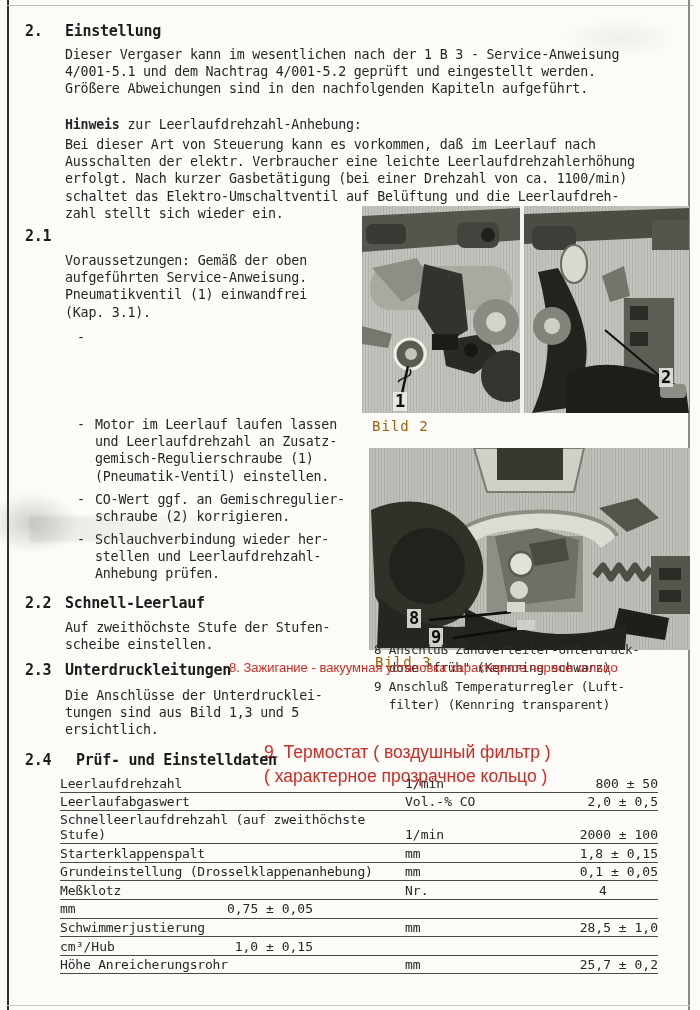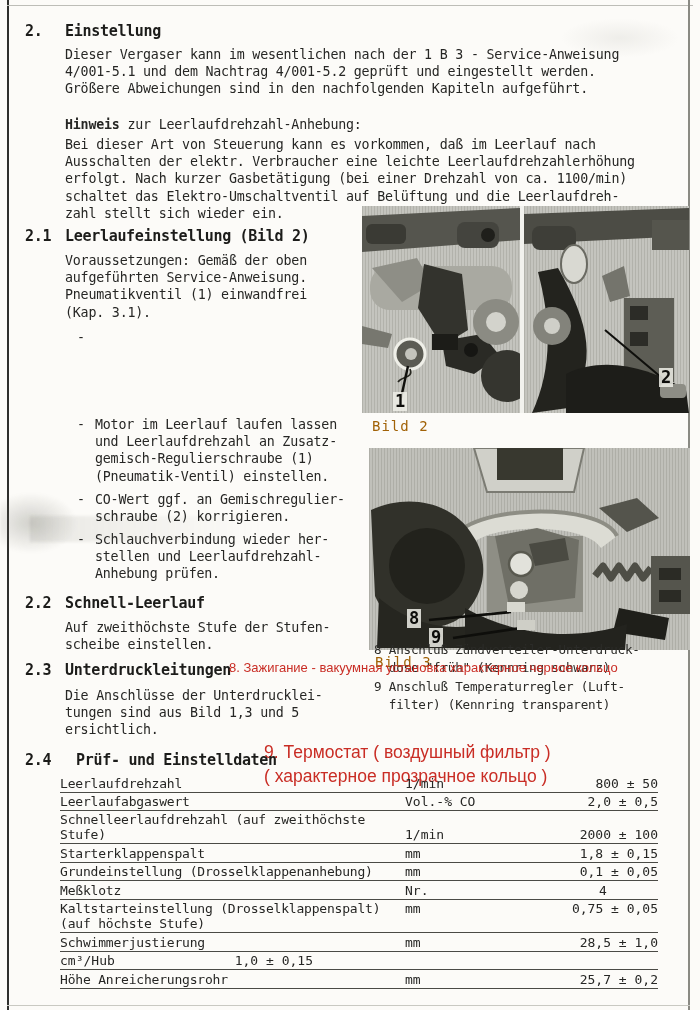--- a/index.html
+++ b/index.html
@@ -119,21 +119,20 @@
       <path d="M240,70 L262,60 L268,90 L248,96 Z" fill="#74746c"></path>
 
       <line x1="243" y1="124" x2="300" y2="172" stroke="#0f0f0c" stroke-width="2"></line>
     </svg>
     <div class="abs callout mono" style="left:31px;top:186px;">1</div>
     <div class="abs callout mono" style="left:297px;top:162px;">2</div>
   </div>
   <div class="abs fig-caption mono" style="left:372px;top:418px;">Bild 2</div>
 
   <div class="abs heading" style="left:25px;top:227px;">2.1</div>
-  <div class="abs heading" style="left:65px;top:227px;">Leerlaufeinstellung (Bild 2)</div>
   <div class="abs body-text" style="left:65px;top:252px;width:295px;">Voraussetzungen: Gemäß der oben
 aufgeführten Service-Anweisung.
 Pneumatikventil (1) einwandfrei
 (Kap. 3.1).</div>
 
   <div class="abs bullet" style="left:77px;top:329px;width:285px;">
     <span class="dash">-</span>
   </div>
   <div class="abs bullet" style="left:77px;top:416px;width:285px;">
     <span class="dash">-</span>
@@ -246,22 +245,20 @@
       <div class="spec-name">Grundeinstellung (Drosselklappenanhebung)</div>
       <div class="spec-unit">mm</div>
       <div class="spec-value">0,1 ± 0,05</div>
     </div>
     <div class="spec-row">
       <div class="spec-name">Meßklotz</div>
       <div class="spec-unit">Nr.</div>
       <div class="spec-value" style="text-align:center;width:80px;">4</div>
     </div>
     <div class="spec-row">
-      <div class="spec-name">Kaltstarteinstellung (Drosselklappenspalt)
-(auf höchste Stufe)</div>
       <div class="spec-unit" style="align-self:flex-start;">mm</div>
       <div class="spec-value" style="align-self:flex-start;">0,75 ± 0,05</div>
     </div>
     <div class="spec-row">
       <div class="spec-name">Schwimmerjustierung</div>
       <div class="spec-unit">mm</div>
       <div class="spec-value">28,5 ± 1,0</div>
     </div>
     <div class="spec-row">
       <div class="spec-unit">cm³/Hub</div>

